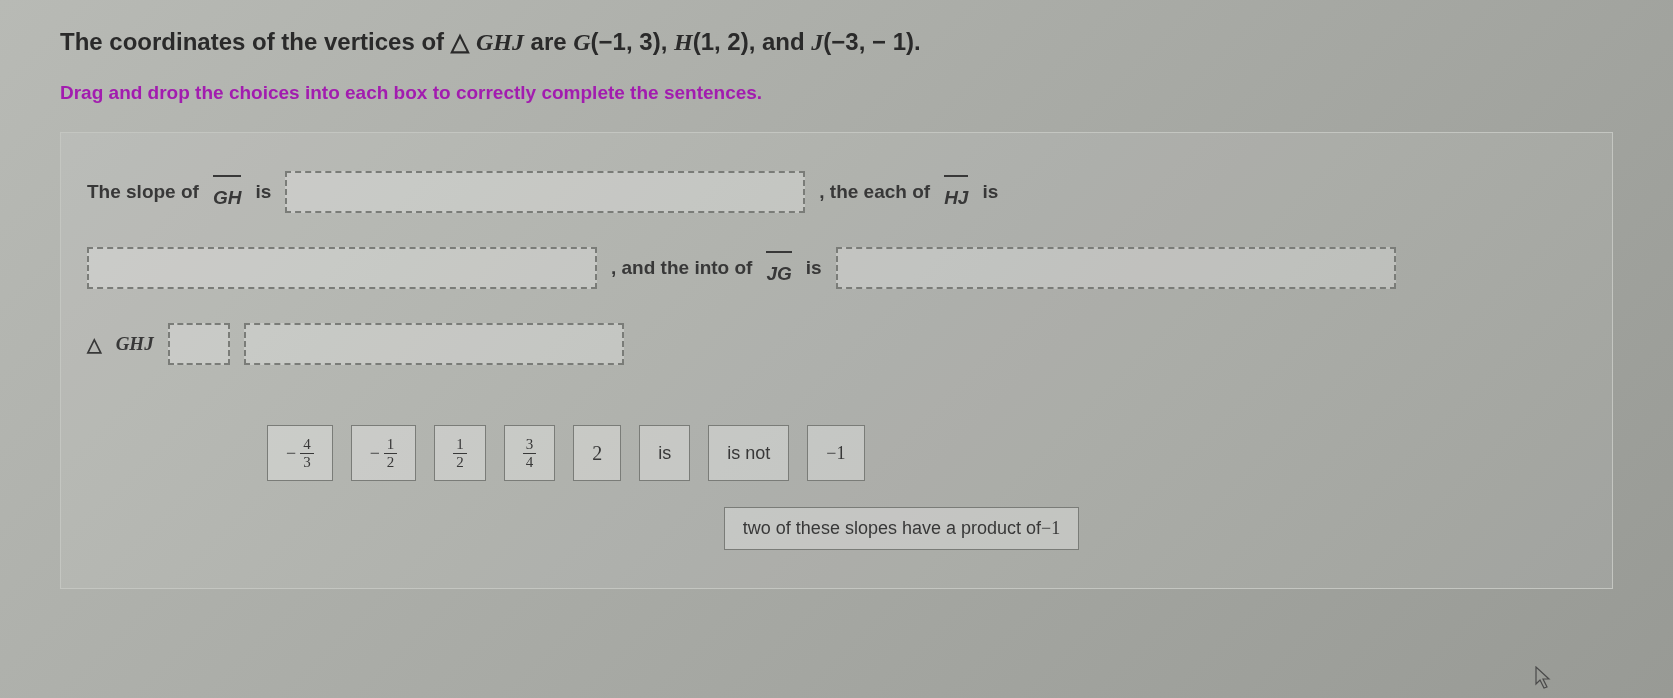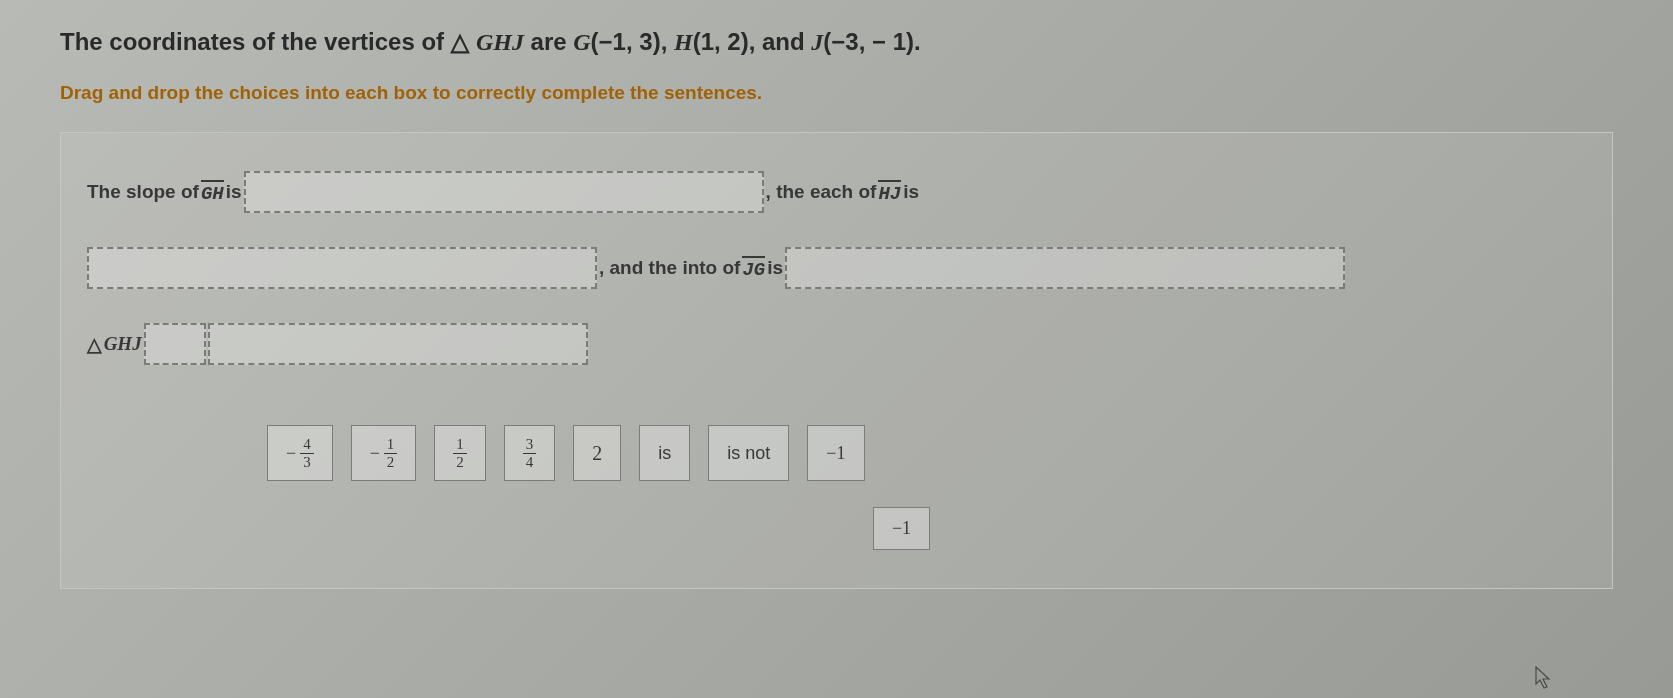--- a/index.html
+++ b/index.html
@@ -25,44 +25,44 @@
     .heading .tri {
       font-family: 'Times New Roman', serif;
     }
     .heading .italic {
       font-style: italic;
       font-family: 'Times New Roman', serif;
     }
     .subheading {
       font-size: 19px;
       font-weight: bold;
-      color: #a16207;
+      color: #a21caf;
       margin-bottom: 28px;
     }
     .content-panel {
       border: 1px solid #c4c6c1;
       background: rgba(255,255,255,0.08);
       padding: 38px 26px 38px 26px;
       position: relative;
     }
     .sentence-row {
       display: flex;
       align-items: center;
       flex-wrap: wrap;
-      gap: 2px;
+      gap: 14px;
       margin-bottom: 34px;
       font-size: 19px;
       font-weight: bold;
       color: #383838;
     }
     .sentence-row .segment {
-      font-family: Liberation Mono, monospace;
+      font-family: Liberation Sans, sans-serif;
       font-style: italic;
       position: relative;
-      padding-top: 3px;
+      padding-top: 12px;
       display: inline-block;
     }
     .sentence-row .segment::before {
       content: "";
       position: absolute;
       top: 0;
       left: 0;
       right: 0;
       height: 2px;
       background: #383838;
@@ -216,20 +216,21 @@
     <div class="choice">
       <span>is not</span>
     </div>
     <div class="choice">
         <span class="minus1">−1</span>
     </div>
   </div>
 
   <div class="choice-row2">
     <div class="choice">
+      <span>two of these slopes have a product of </span>
         <span class="minus1">−1</span>
     </div>
   </div>
 
 </div>
 
 <svg class="cursor-icon" viewBox="0 0 18 24">
   <path d="M1 1 L1 18 L5 14 L9 22 L12 21 L8 13 L14 13 Z" fill="none" stroke="#4a4a4a" stroke-width="1.2"></path>
 </svg>
 

